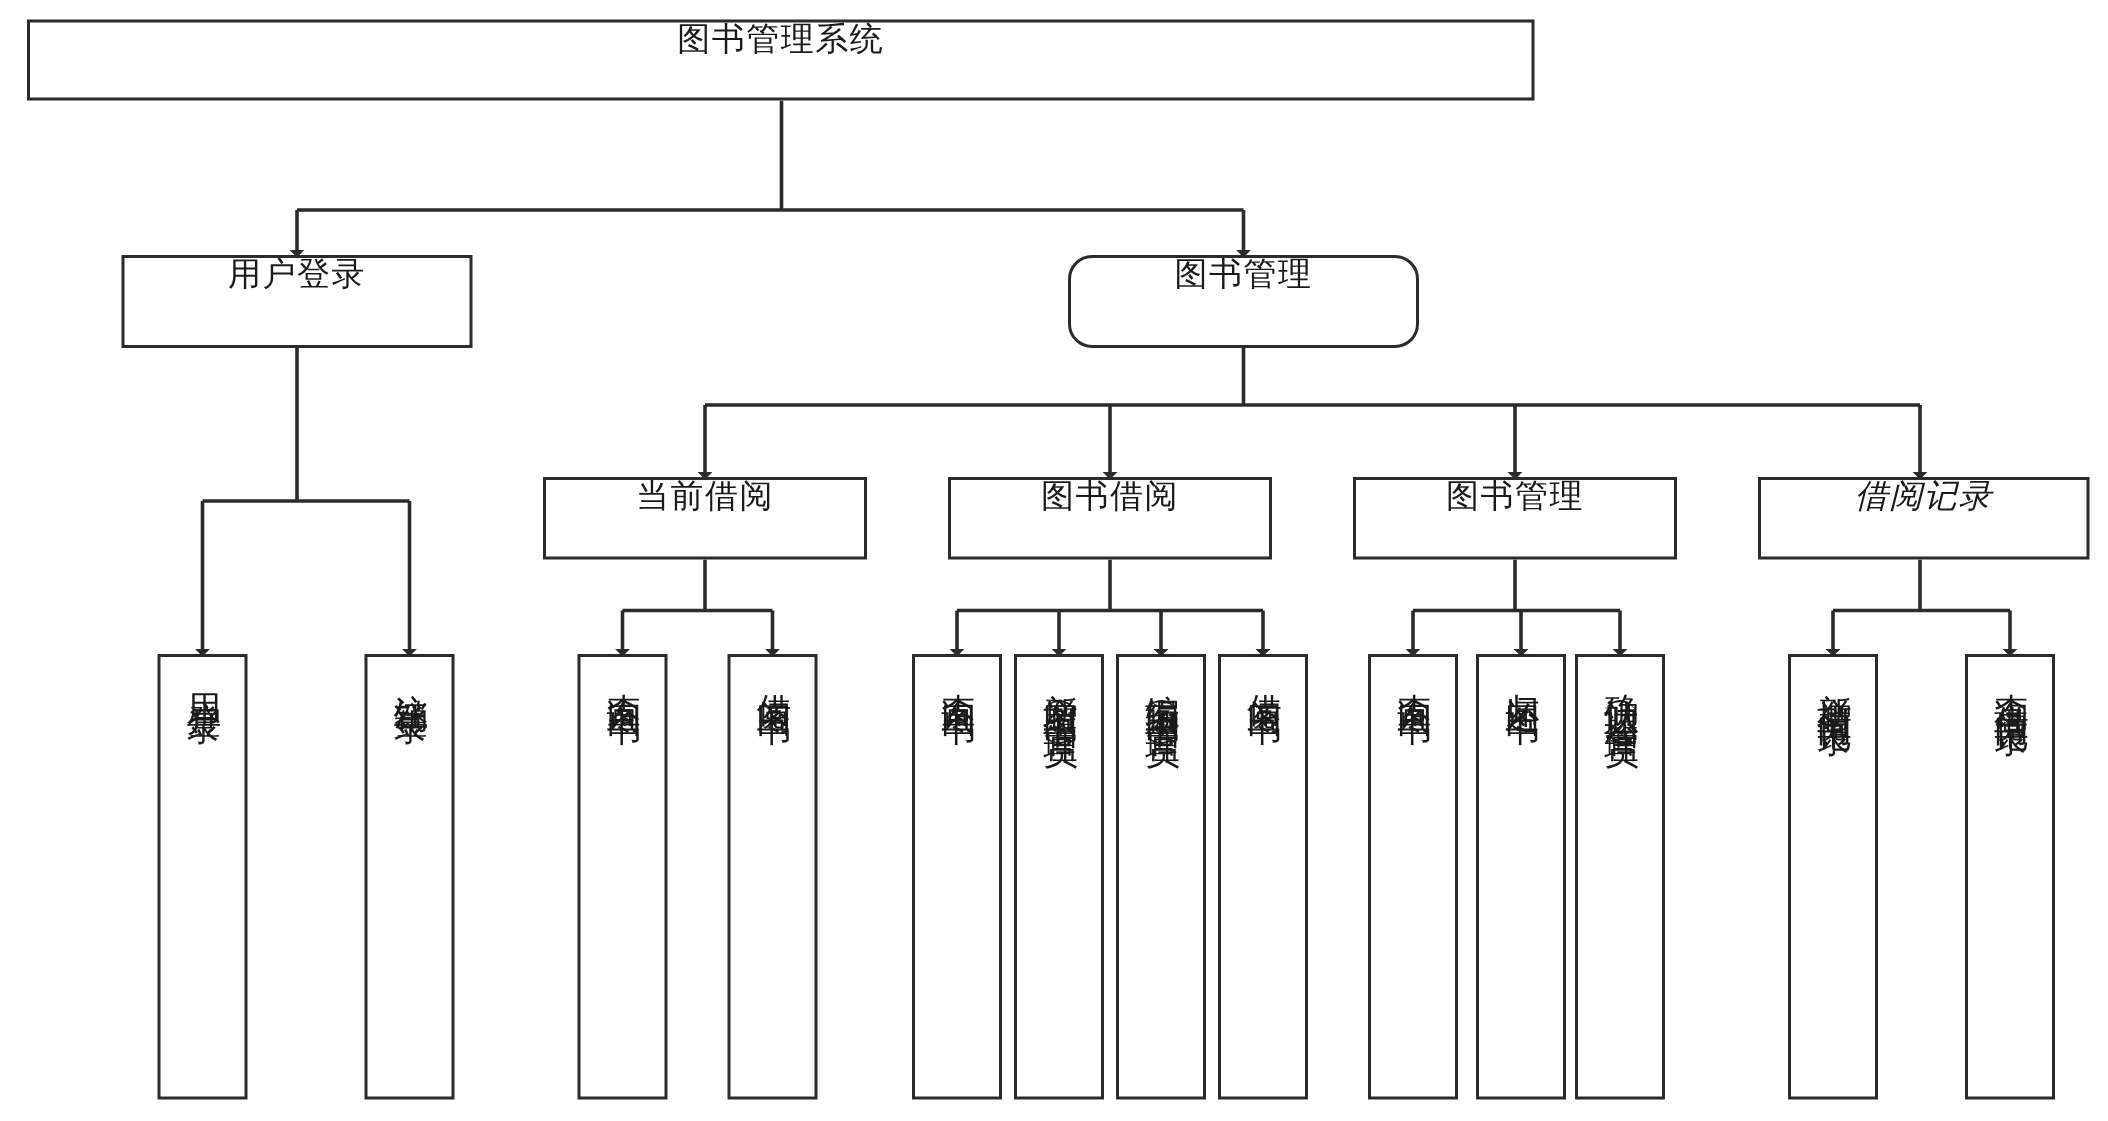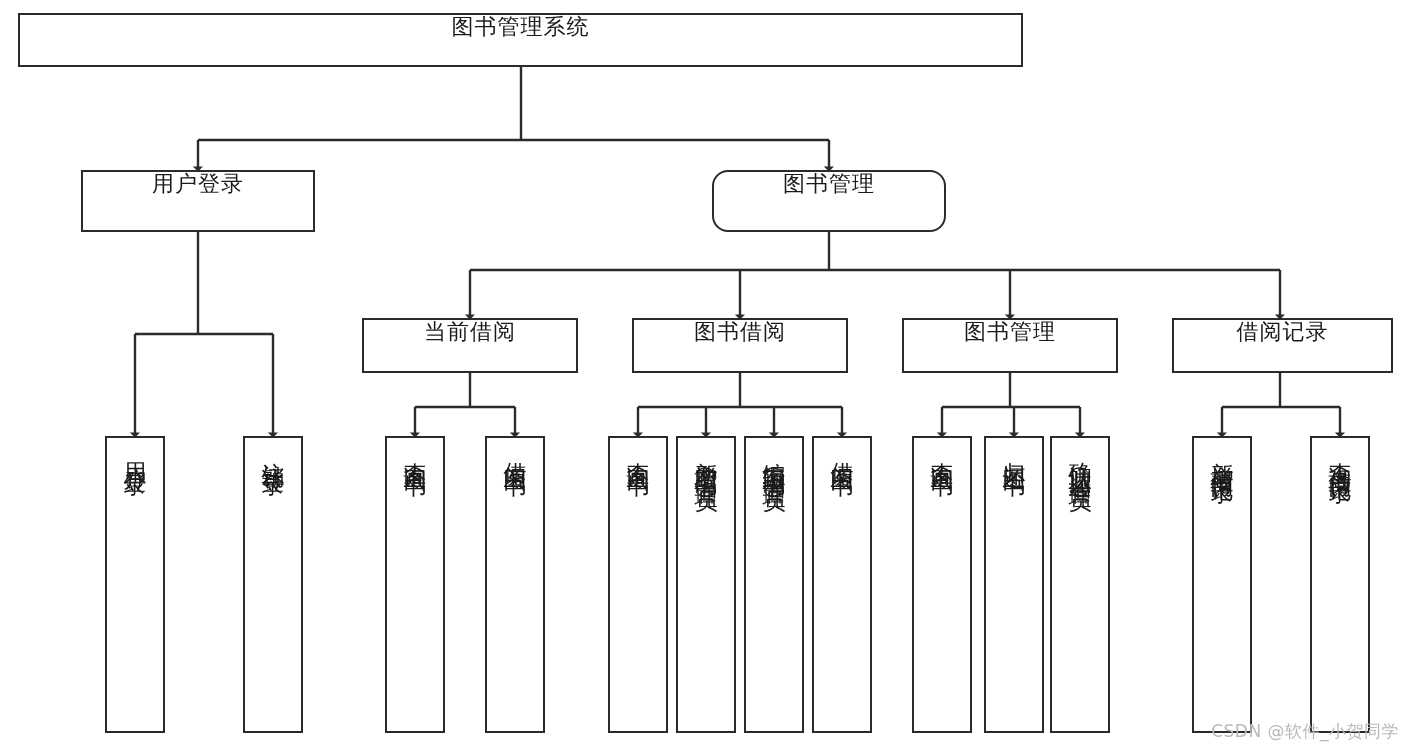--- a/index.html
+++ b/index.html
@@ -113,21 +113,21 @@
       </div>
       <div class="node h-node" style="left: 362px; top: 318px; width: 216px; height: 55px;">
         <span class="lbl">当前借阅</span>
       </div>
       <div class="node h-node" style="left: 632px; top: 318px; width: 216px; height: 55px;">
         <span class="lbl">图书借阅</span>
       </div>
       <div class="node h-node" style="left: 902px; top: 318px; width: 216px; height: 55px;">
         <span class="lbl">图书管理</span>
       </div>
-      <div class="node h-node" style="left: 1172px; top: 318px; width: 221px; height: 55px;">
+      <div class="node h-node" style="left: 1172px; top: 318px; width: 221px; height: 55px; font-style: italic;">
         <span class="lbl">借阅记录</span>
       </div>
       <div class="node leaf" style="left: 105px; top: 436px; width: 60px; height: 297px;">
         <span class="lbl">用户登录</span>
       </div>
       <div class="node leaf" style="left: 243px; top: 436px; width: 60px; height: 297px;">
         <span class="lbl">注销登录</span>
       </div>
       <div class="node leaf" style="left: 385px; top: 436px; width: 60px; height: 297px;">
         <span class="lbl">查询图书</span>
@@ -157,14 +157,13 @@
         <span class="lbl">确认归还（管理员）</span>
       </div>
       <div class="node leaf" style="left: 1192px; top: 436px; width: 60px; height: 297px;">
         <span class="lbl">新增借阅记录</span>
       </div>
       <div class="node leaf" style="left: 1310px; top: 436px; width: 60px; height: 297px;">
         <span class="lbl">查询借阅记录</span>
       </div>
     </div>
 
-  <div id="watermark">CSDN @软件_小贺同学</div>
 </div>
 
 </body></html>

